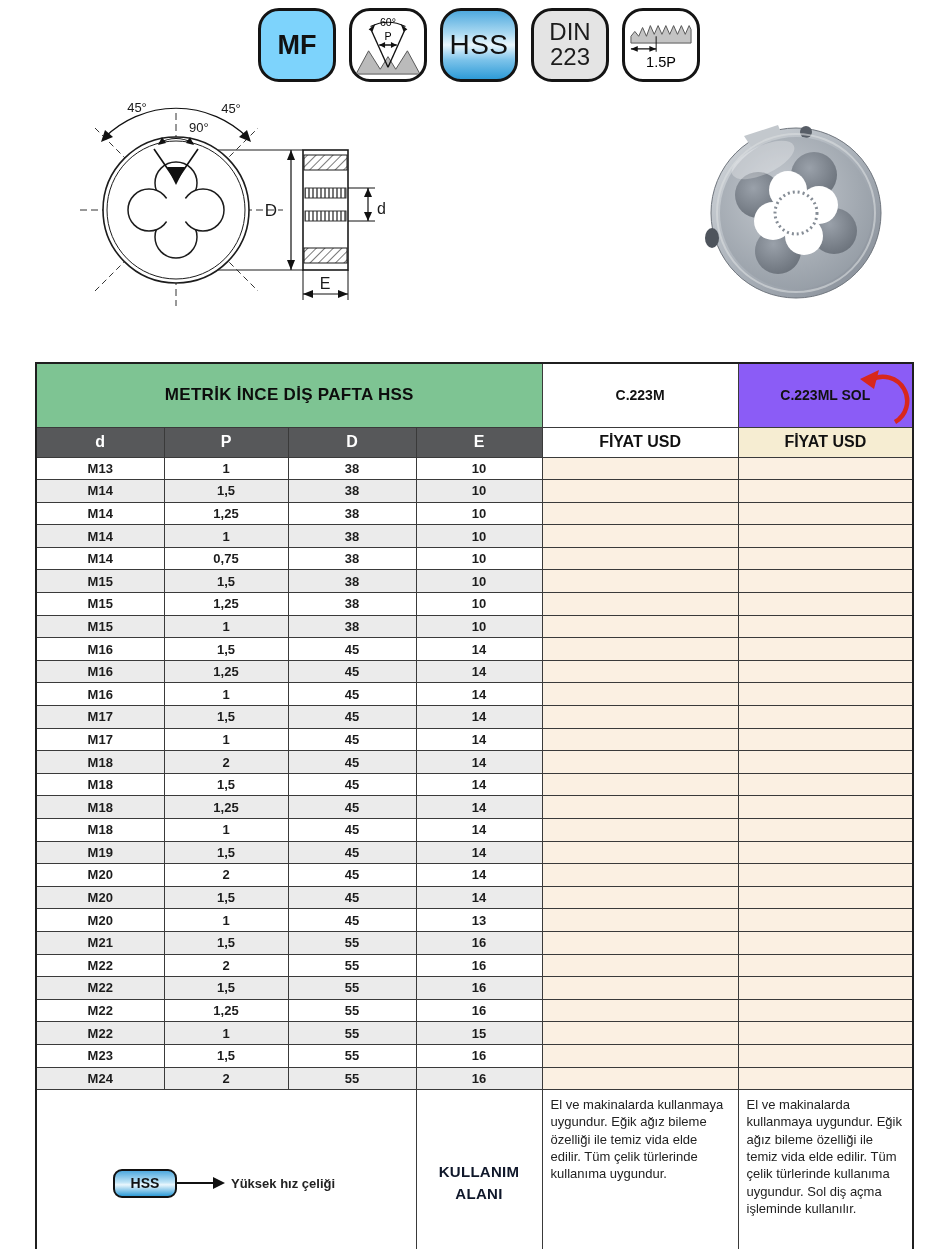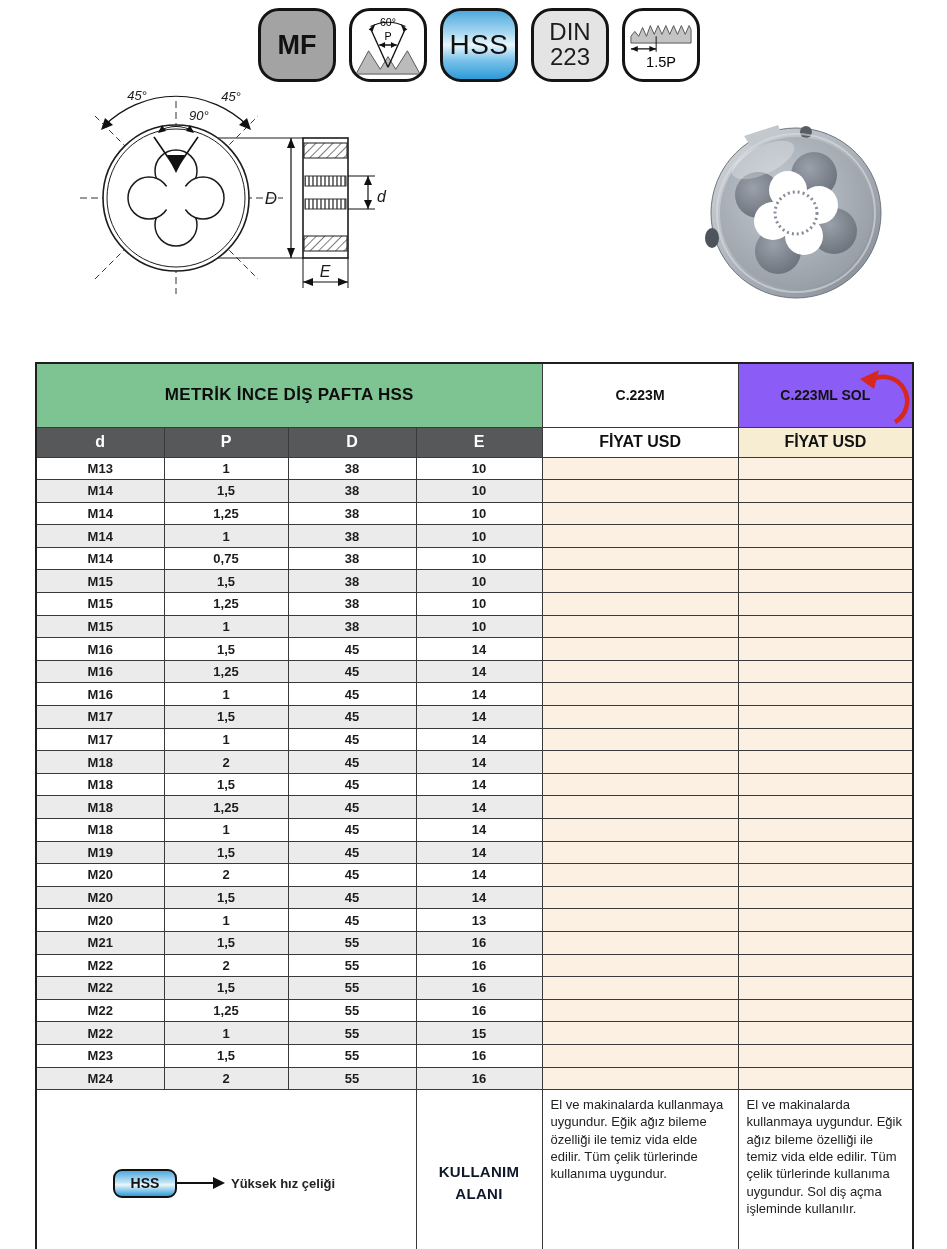--- a/index.html
+++ b/index.html
@@ -4,28 +4,28 @@
 <style>
   * { margin:0; padding:0; box-sizing:border-box; }
   body { background:#ffffff; font-family:"Liberation Sans", sans-serif; }
   .page { position:relative; width:947px; height:1249px; background:#ffffff; overflow:hidden; }
 
   
   .badges { position:absolute; left:258px; top:8px; display:flex; gap:13px; }
   .badge { width:78px; height:74px; border:3.5px solid #141414; border-radius:21px;
            background:#ffffff; display:flex; align-items:center; justify-content:center;
            flex-direction:column; overflow:hidden; }
-  .badge.mf   { background:#a3a3a3; font-size:27px; font-weight:bold; color:#111; }
+  .badge.mf   { background:#7dd3fc; font-size:27px; font-weight:bold; color:#111; }
   .badge.hss  { background:linear-gradient(180deg,#4FA9DE 0%,#A8D8F1 32%,#EAF7FD 50%,#7CC3EA 72%,#2E9BD7 100%);
                 font-size:28px; color:#111; letter-spacing:0.5px; }
   .badge.din  { background:#E4E4E4; font-size:24px; line-height:1.04; color:#1c1c1c; text-align:center; }
   .badge svg  { display:block; }
 
   
-  .drawing { position:absolute; left:55px; top:81px;font-style:italic; }
+  .drawing { position:absolute; left:55px; top:93px; }
   .drawing text { font-family:"Liberation Sans", sans-serif; fill:#1a1a1a; }
 
   
   .photo { position:absolute; left:688px; top:120px; }
 
   
   .tbl-wrap { position:absolute; left:35px; top:323px;margin-top:39px; }
   table { border-collapse:collapse; table-layout:fixed; width:877px; border:2px solid #1f1f1f; }
   th, td { border:1px solid #3a3a3a; overflow:hidden; }
 

